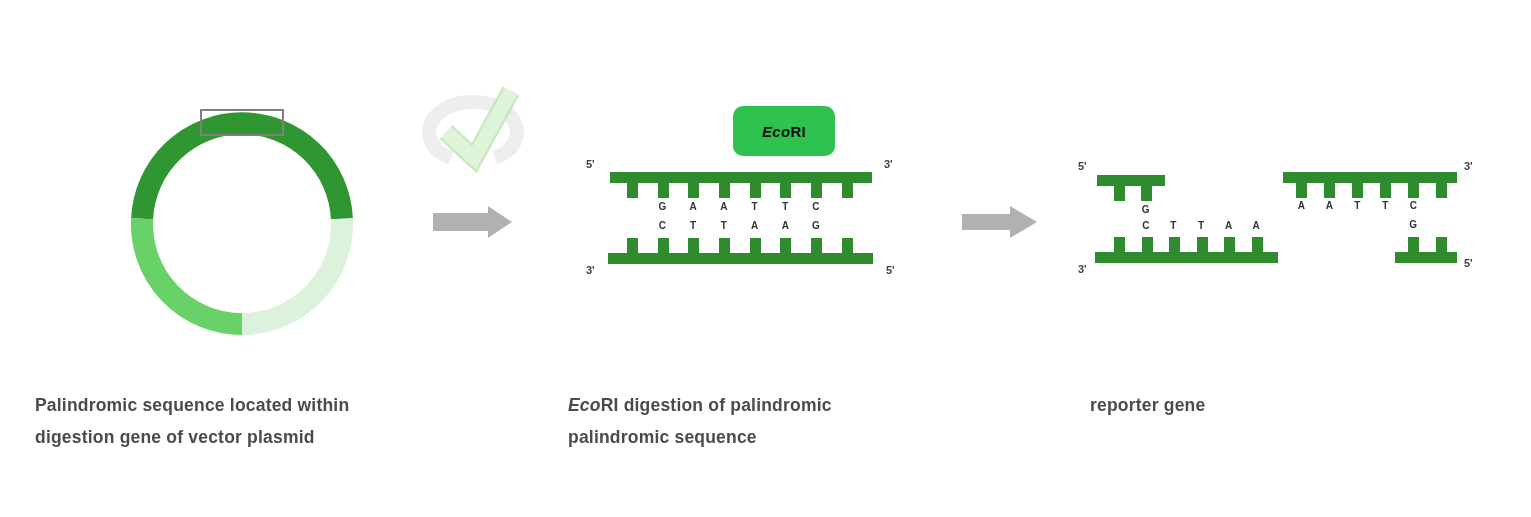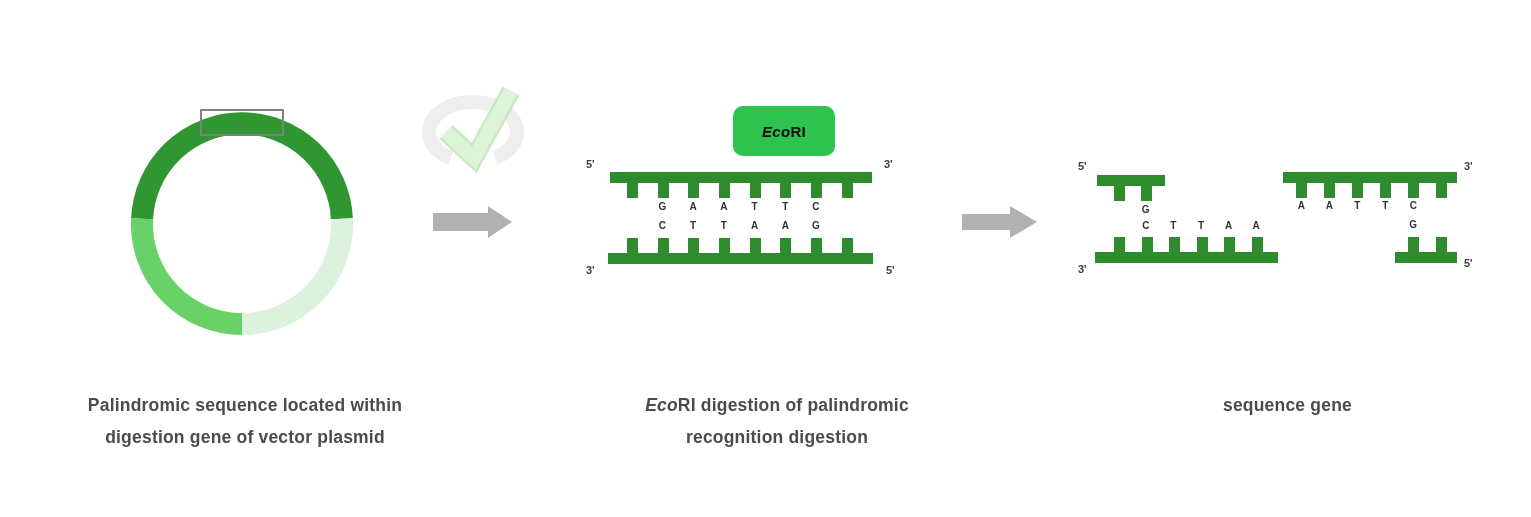--- a/index.html
+++ b/index.html
@@ -33,27 +33,27 @@
   
   .enzyme-box{
     position:absolute;left:733px;top:106px;width:102px;height:50px;
     background:var(--enzyme);border-radius:10px;
     display:flex;align-items:center;justify-content:center;
     font-size:15px;font-weight:bold;color:#0c0c0c;letter-spacing:.3px;
   }
   .enzyme-box .it{font-style:italic;}
   
   .caption{
-    position:absolute;top:389px;text-align:center;
+    position:absolute;top:389px;text-align:left;
     font-size:17.5px;font-weight:bold;color:var(--caption);
     line-height:32px;letter-spacing:.2px;
   }
   .caption .it{font-style:italic;}
   .c1{left:35px;width:420px;}
-  .c2{left:602px;width:350px;}
+  .c2{left:568px;width:350px;}
   .c3{left:1090px;width:395px;}
 </style>
 </head>
 <body>
 
 <svg class="abs" style="left:0;top:0" width="1531" height="517" viewBox="0 0 1531 517">
 
   <g>
     <path d="M142.1,218.8 A100,100 0 0 1 341.9,218.8" fill="none" stroke="#2f9632" stroke-width="22"></path>
     <path d="M341.9,218.8 A100,100 0 0 1 242,324" fill="none" stroke="#dcf2dc" stroke-width="22"></path>
@@ -134,18 +134,18 @@
   <div class="bar" style="left:1395px;top:252px;width:62px"></div>
 </div>
 
 <div class="caption c1">
   <div>Palindromic sequence located within</div>
   <div>digestion gene of vector plasmid</div>
 </div>
 
 <div class="caption c2">
   <div><span class="it">Eco</span><span>RI digestion of palindromic</span></div>
-  <div>recognition digestion</div>
+  <div>palindromic sequence</div>
 </div>
 
 <div class="caption c3">
-  <div>sequence gene</div>
+  <div>reporter gene</div>
 </div>
 
 </body></html>

